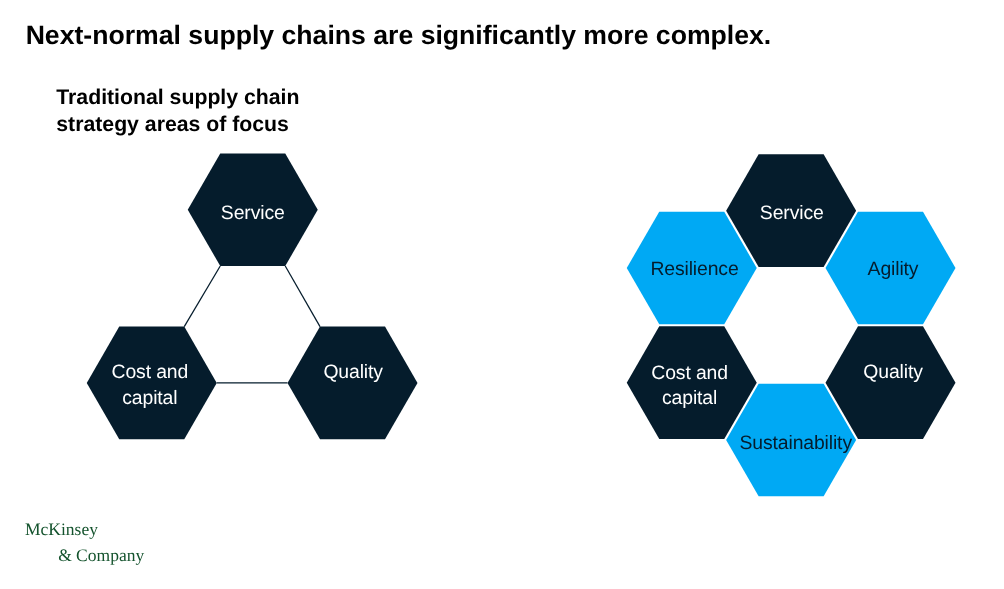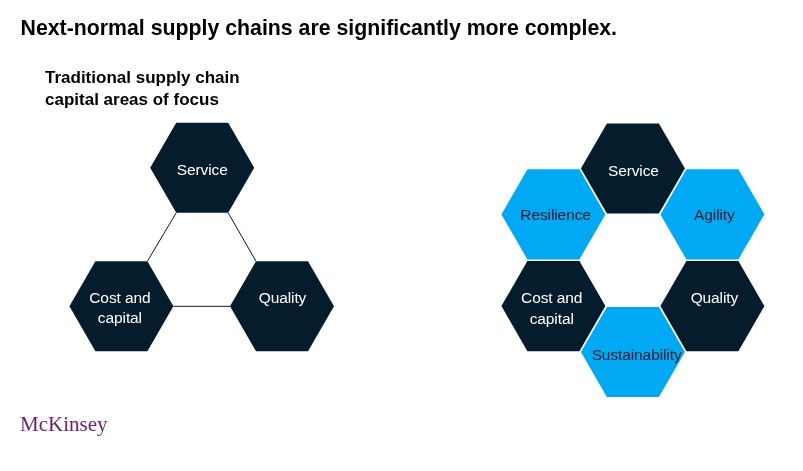--- a/index.html
+++ b/index.html
@@ -40,23 +40,23 @@
   #right-heading { left: 455px; }
   .hex-label {
     font-family: "Liberation Sans", sans-serif;
     font-size: 15.5px;
     letter-spacing: -0.1px;
   }
   #logo {
     position: absolute;
     left: 20px; top: 414px;
     font-family: "Liberation Serif", serif;
-    font-size: 21px;
+    font-size: 14px;
     line-height: 21px;
-    color: #701a75;
+    color: #14532d;
     white-space: nowrap;
   }
   #logo .logo-line2 { padding-left: 26.5px; }
 </style>
 </head>
 <body>
 
 <div id="canvas">
 
   <svg id="diagram-svg" width="803" height="471" viewBox="0 0 803 471">
@@ -86,23 +86,24 @@
         <text x="714.4" y="302.5" text-anchor="middle" fill="#ffffff" class="hex-label">Quality</text>
         <polygon points="580.90,352.00 606.90,306.97 658.90,306.97 684.90,352.00 658.90,397.03 606.90,397.03" fill="#00a9f4"></polygon>
         <text x="636.6" y="359.5" text-anchor="middle" fill="#051c2c" class="hex-label">Sustainability</text>
       </g>
   </svg>
 
   <div class="page-title">Next-normal supply chains are significantly more complex.</div>
 
   <div id="left-heading" class="panel-heading">
     <div>Traditional supply chain</div>
-    <div>capital areas of focus</div>
+    <div>strategy areas of focus</div>
   </div>
 
   <div id="right-heading" class="panel-heading">
   </div>
 
   <div id="logo">
     <div class="logo-line1">McKinsey</div>
+    <div class="logo-line2">&amp; Company</div>
   </div>
 
 </div>
 
 </body></html>

